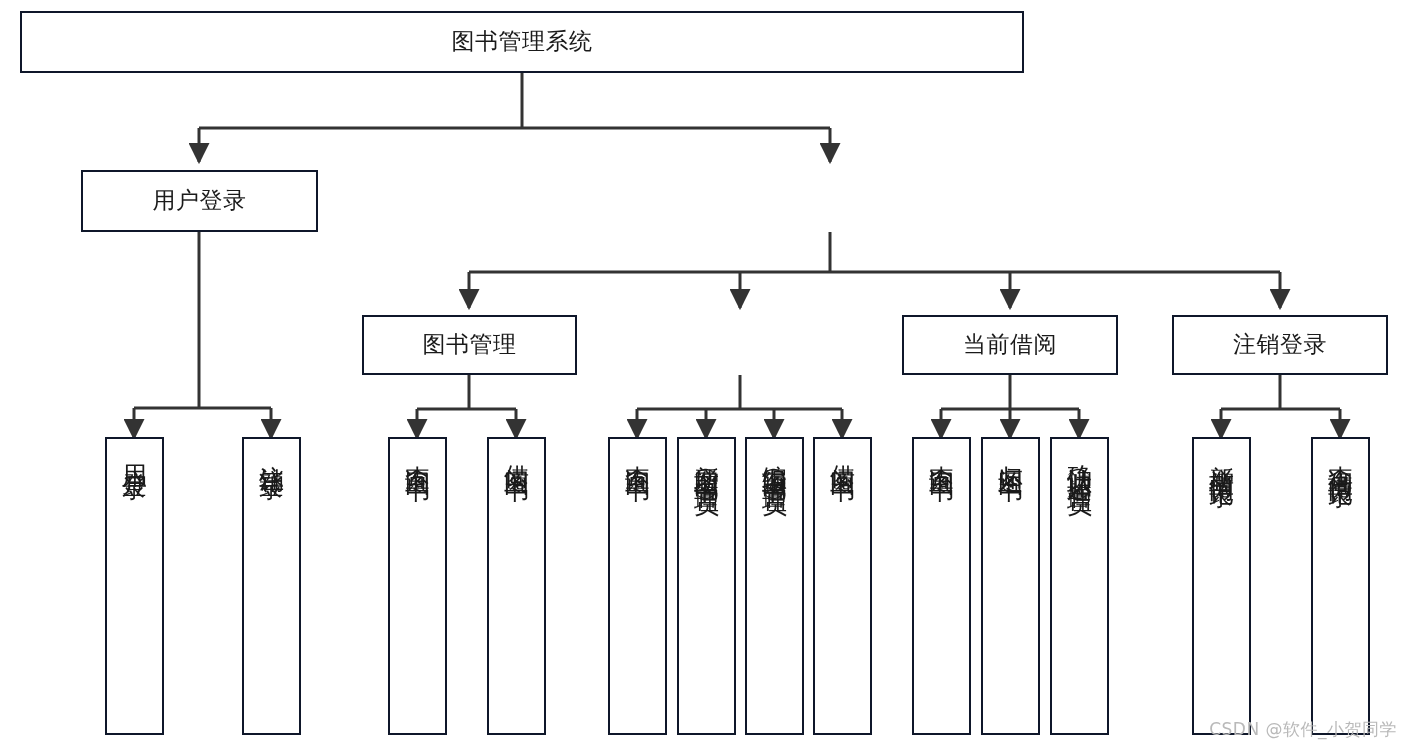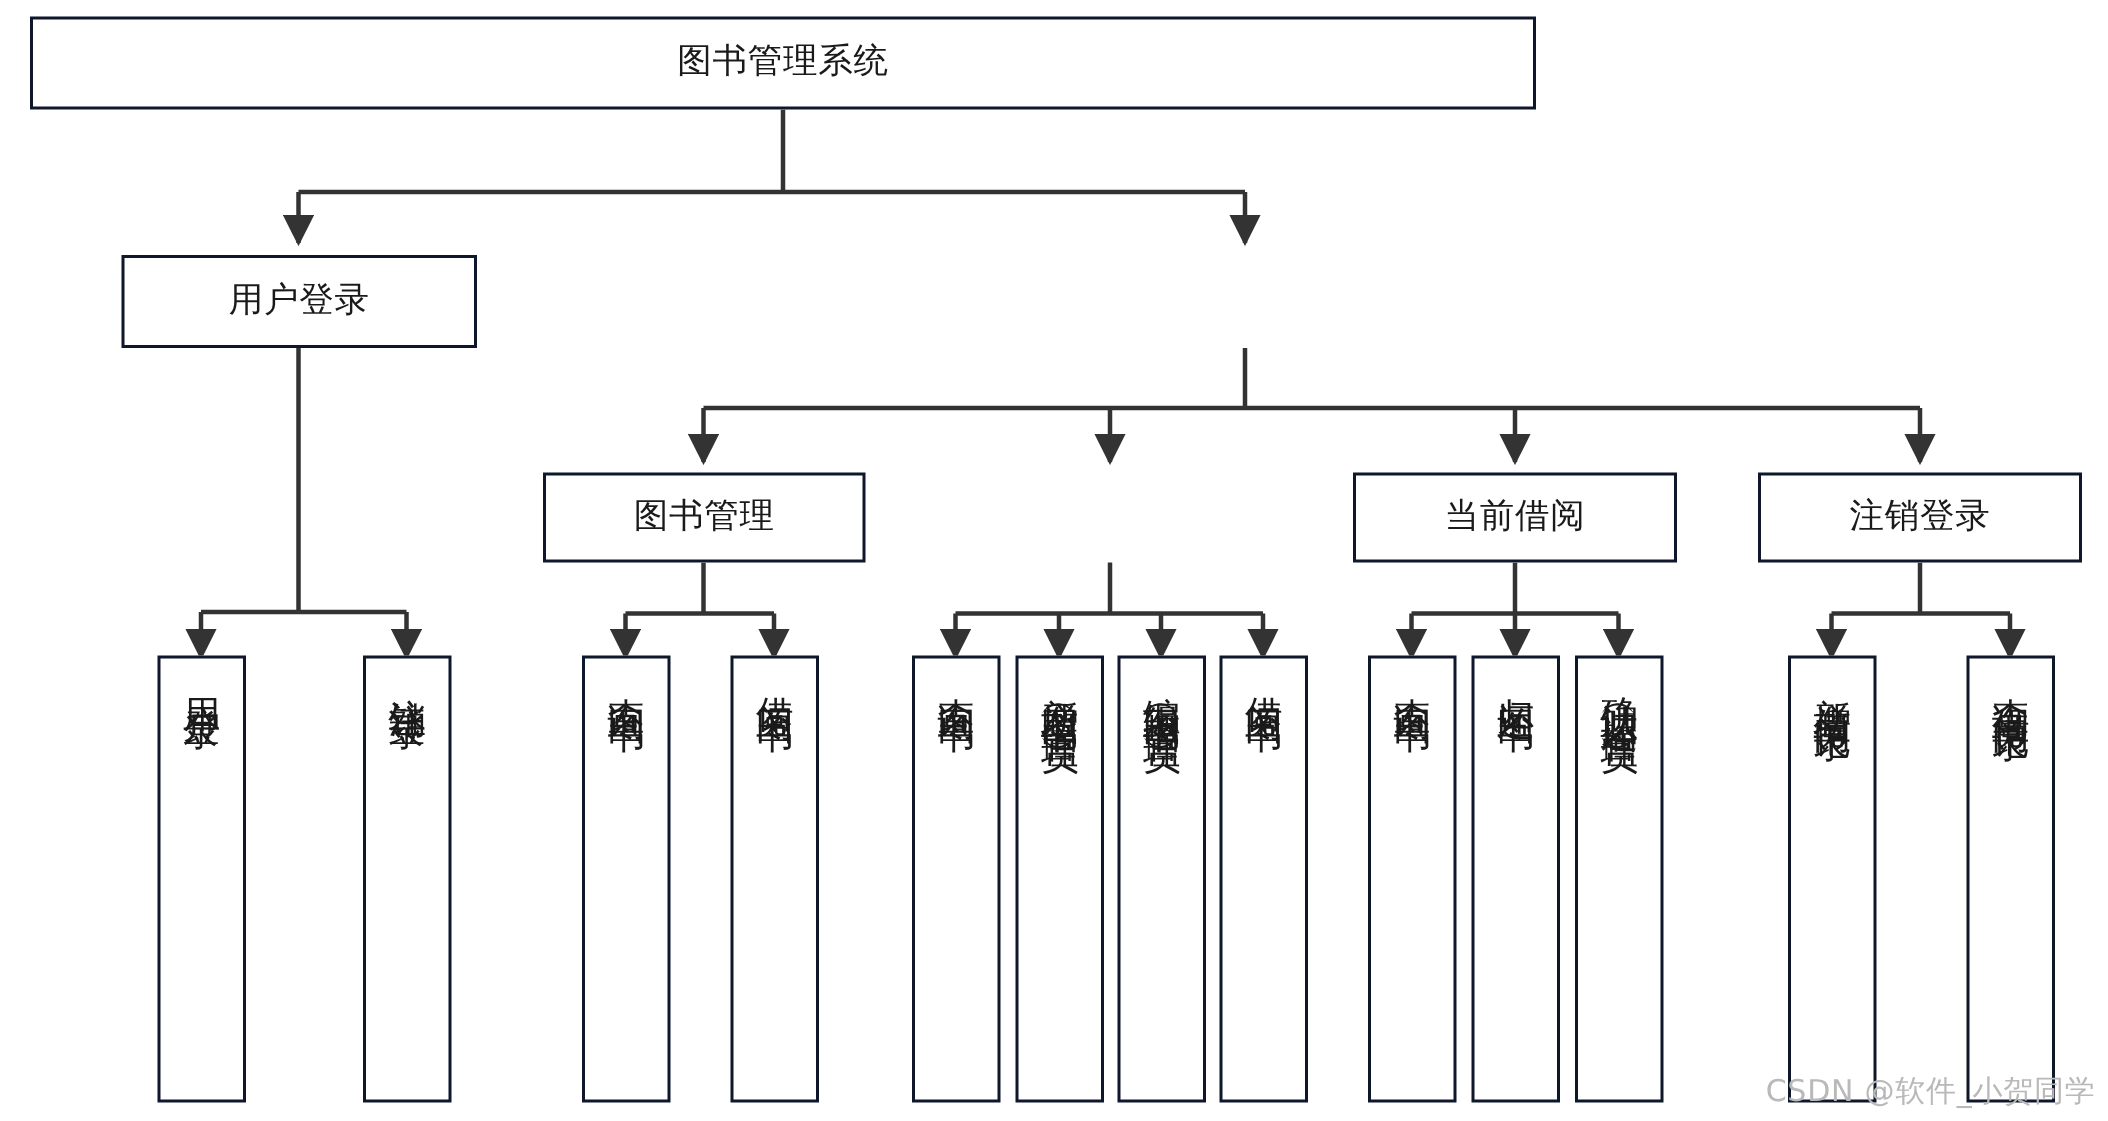--- a/index.html
+++ b/index.html
@@ -56,21 +56,21 @@
     text-orientation: upright;
     font-size: 25px;
     line-height: 1.0;
     letter-spacing: 4px;
     white-space: nowrap;
   }
   #watermark {
     position: absolute;
     right: 8px;
     bottom: 6px;
-    font-size: 20px;
+    font-size: 17px;
     color: #b9b9b9;
     z-index: 5;
     white-space: nowrap;
     letter-spacing: 0.5px;
   }
 </style>
 </head>
 <body>
 
 <div id="canvas">

